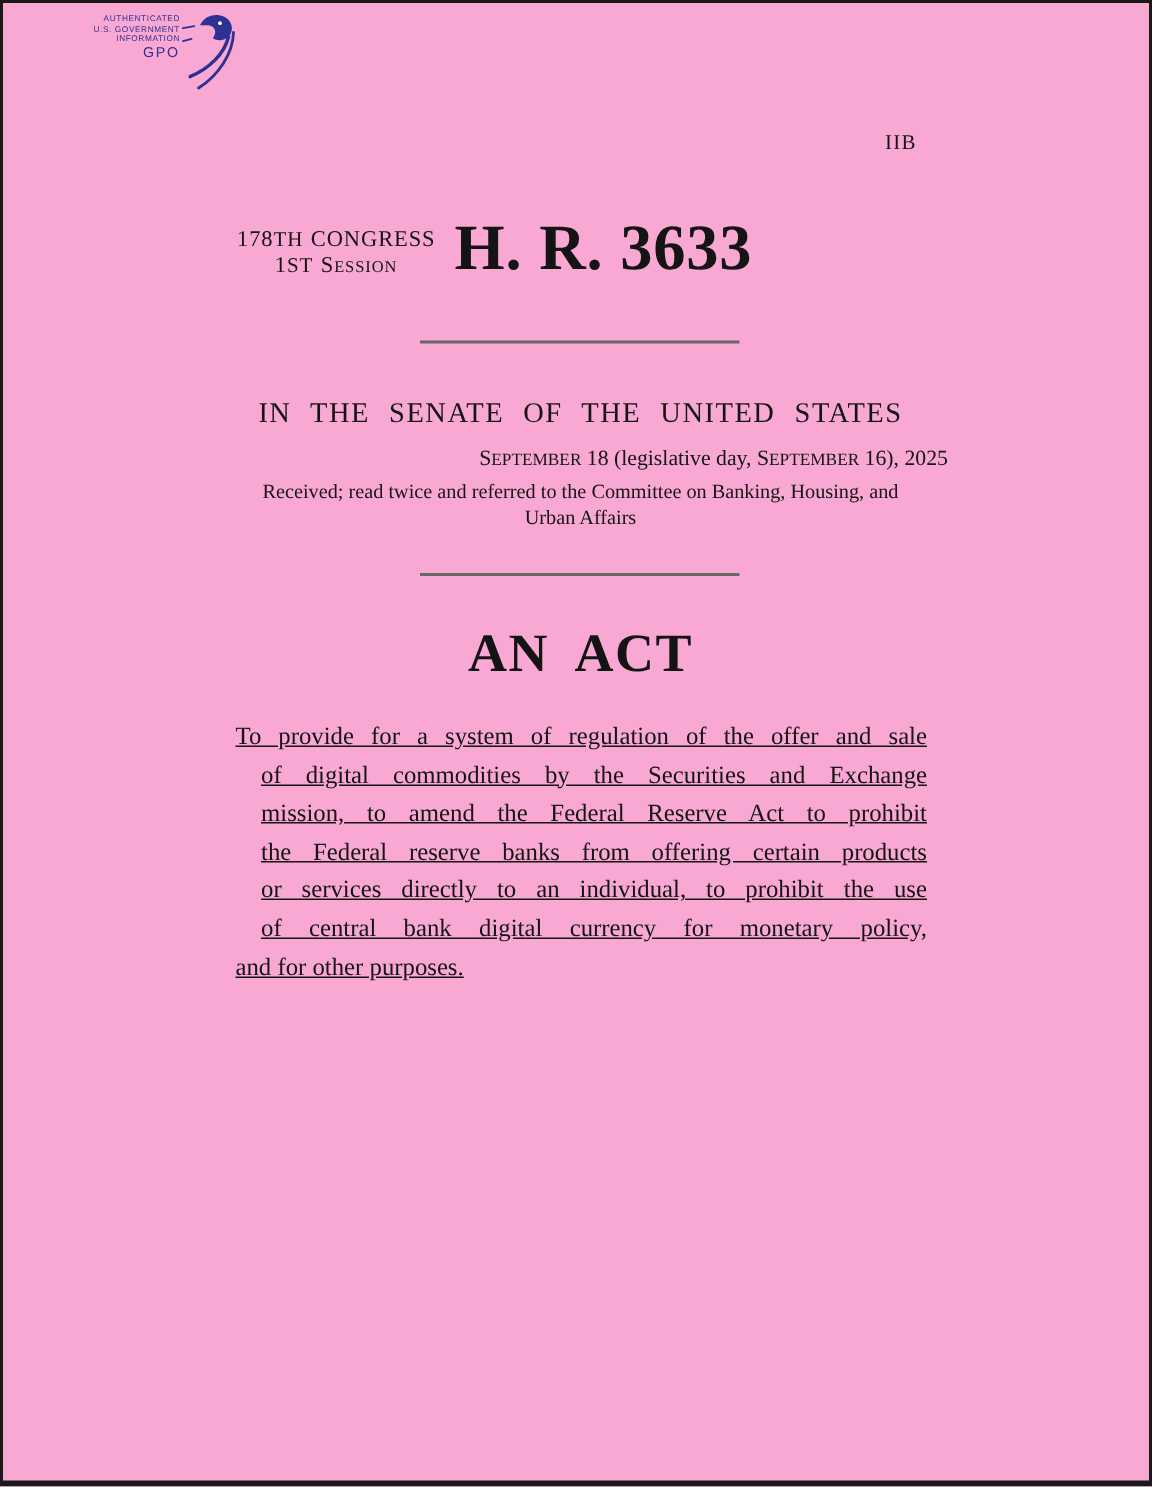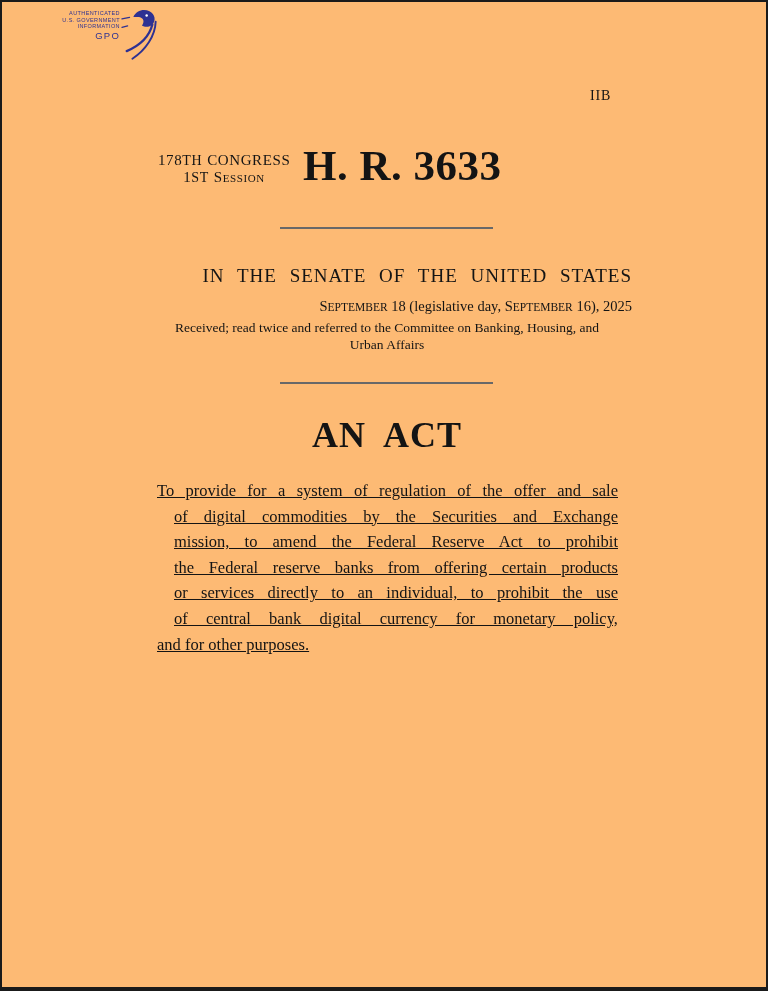--- a/index.html
+++ b/index.html
@@ -1,20 +1,20 @@
 <!DOCTYPE html>
 <html><head>
 <meta charset="utf-8">
 <style>
   html,body { margin:0; padding:0; background:#e9e9e9; }
   .page {
     position: relative;
     width: 768px; height: 991px;
     margin: 0 auto;
-    background: #fdba74;
+    background: #f9a8d4;
     box-sizing: border-box;
     border: 2px solid #1a1a1a;
     border-bottom-width: 4px;
     font-family: "Liberation Serif", "DejaVu Serif", serif;
     color: #141414;
     overflow: hidden;
   }
   .abs { position: absolute; }
 
   
@@ -41,21 +41,21 @@
   .sc2 { font-size: 11px; }
   .word-gap { margin-left: 5px; margin-top: 13px; }
 
   .bill-number { left: 301px; top: 142px; font-size: 43px; font-weight: bold;
     line-height: 1; letter-spacing: 0.5px; white-space: nowrap; }
 
   .rule { left: 278px; width: 213px; height: 2px; background: #686868; }
   .rule-1 { top: 225px; }
   .rule-2 { top: 380px; }
 
-  .chamber { left: 140px; width: 490px; top: 263px; text-align: right;
+  .chamber { left: 140px; width: 490px; top: 263px; text-align: center;
     font-size: 19px; word-spacing: 7px; letter-spacing: 1px; white-space: nowrap; }
 
   .dateline { left: 140px; width: 490px; top: 296px; text-align: right;
     font-size: 14.5px; white-space: pre-wrap; }
   .dateline .sc2 { font-size: 11.5px; }
 
   .referral { left: 140px; width: 490px; top: 318px; text-align: center;
     font-size: 13.5px; line-height: 16.5px; }
   .referral div { white-space: nowrap; }
 

